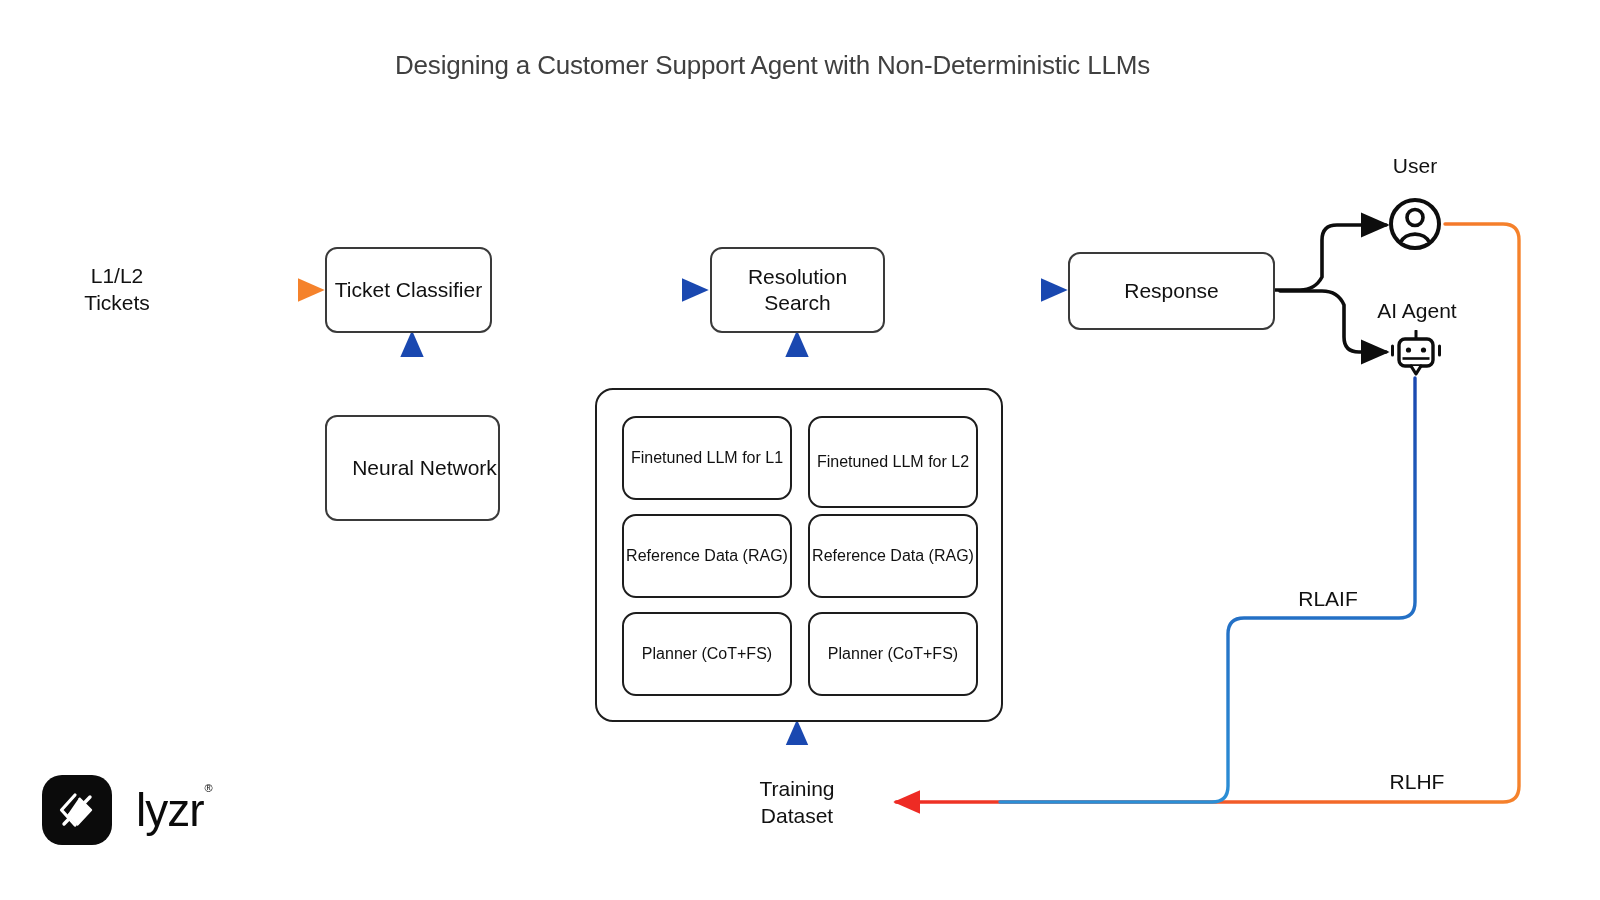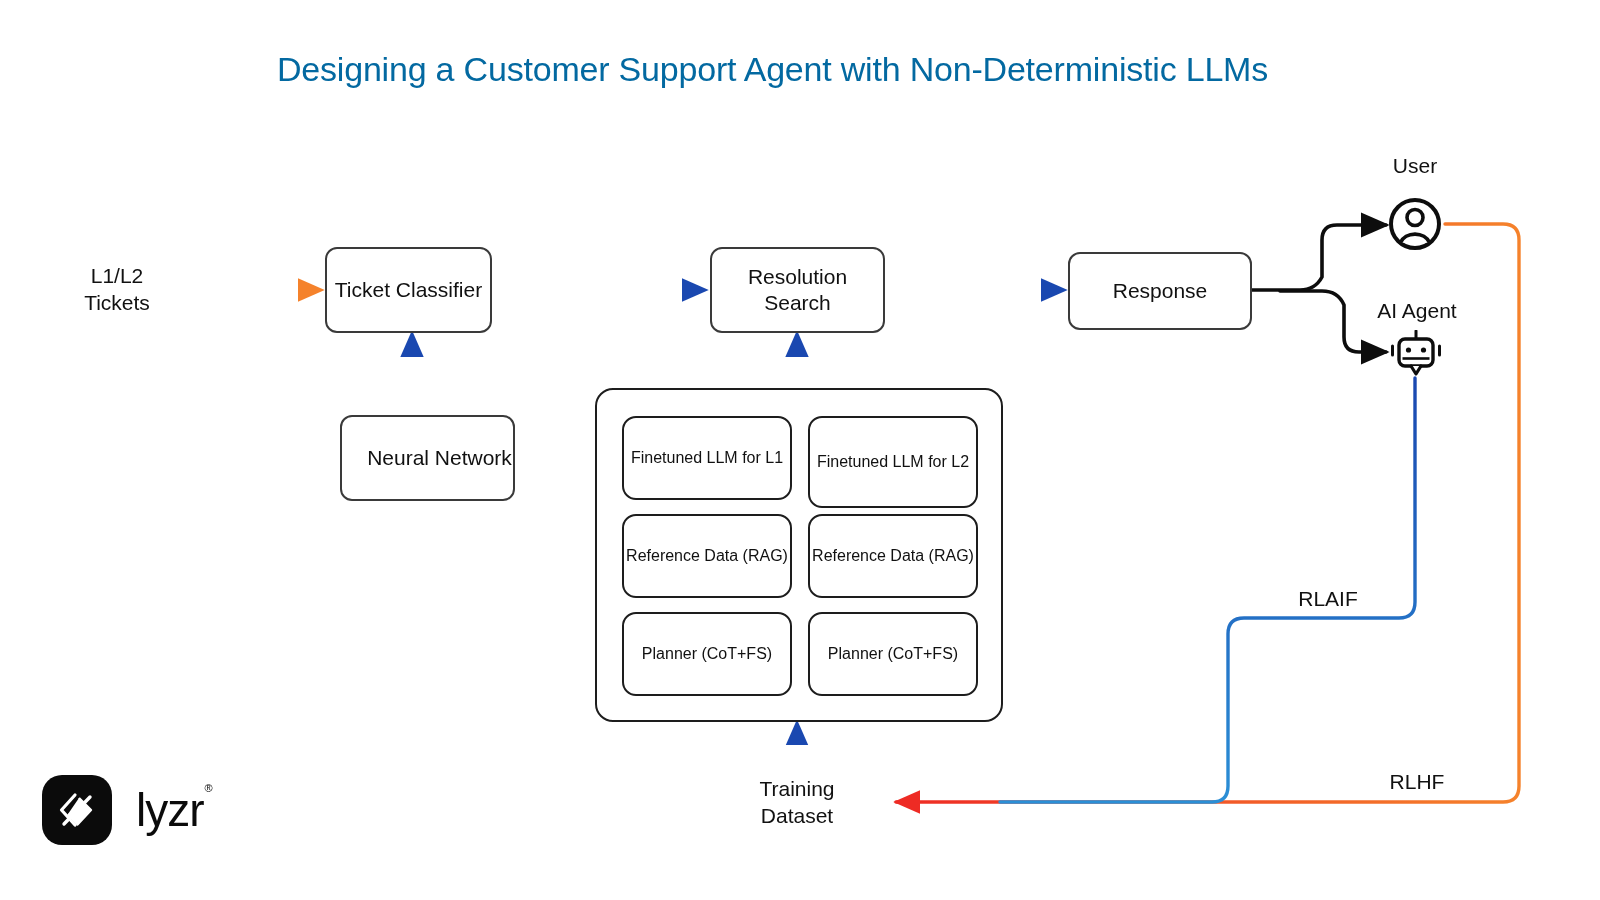--- a/index.html
+++ b/index.html
@@ -28,24 +28,24 @@
     pointer-events: none;
   }
 
   
   .title {
     position: absolute;
     left: 0;
     top: 50px;
     width: 1545px;
     text-align: center;
-    font-size: 34px;
+    font-size: 26px;
     font-weight: 400;
     letter-spacing: -0.2px;
-    color: #0369a1;
+    color: #404040;
     white-space: nowrap;
   }
 
   
   .node {
     position: absolute;
     box-sizing: border-box;
     border: 2px solid #3a3a3a;
     border-radius: 12px;
     background: #ffffff;
@@ -203,31 +203,31 @@
   <div class="title">Designing a Customer Support Agent with Non-Deterministic LLMs</div>
 
   <div class="label" style="left:47px; top:262px; width:140px;">L1/L2
 Tickets</div>
 
   <div class="node" style="left:325px; top:247px; width:167px; height:86px;">
     <span>Ticket
 Classifier</span>
   </div>
 
-  <div class="node" style="left:340px; top:415px; width:175px; height:86px;padding-left:24px;">
+  <div class="node" style="left:325px; top:415px; width:175px; height:106px;padding-left:24px;">
     <span>Neural
 Network</span>
   </div>
 
   <div class="node" style="left:710px; top:247px; width:175px; height:86px;">
     <span>Resolution
 Search</span>
   </div>
 
-  <div class="node" style="left:1068px; top:252px; width:184px; height:78px;">
+  <div class="node" style="left:1068px; top:252px; width:207px; height:78px;">
     <span>Response</span>
   </div>
 
   <div class="group-box" style="left:595px; top:388px; width:408px; height:334px;"></div>
 
   <div class="inner-node" style="left:622px; top:416px; width:170px; height:84px;">
     <span>Finetuned
 LLM for L1</span>
   </div>
   <div class="inner-node" style="left:622px; top:514px; width:170px; height:84px;">

